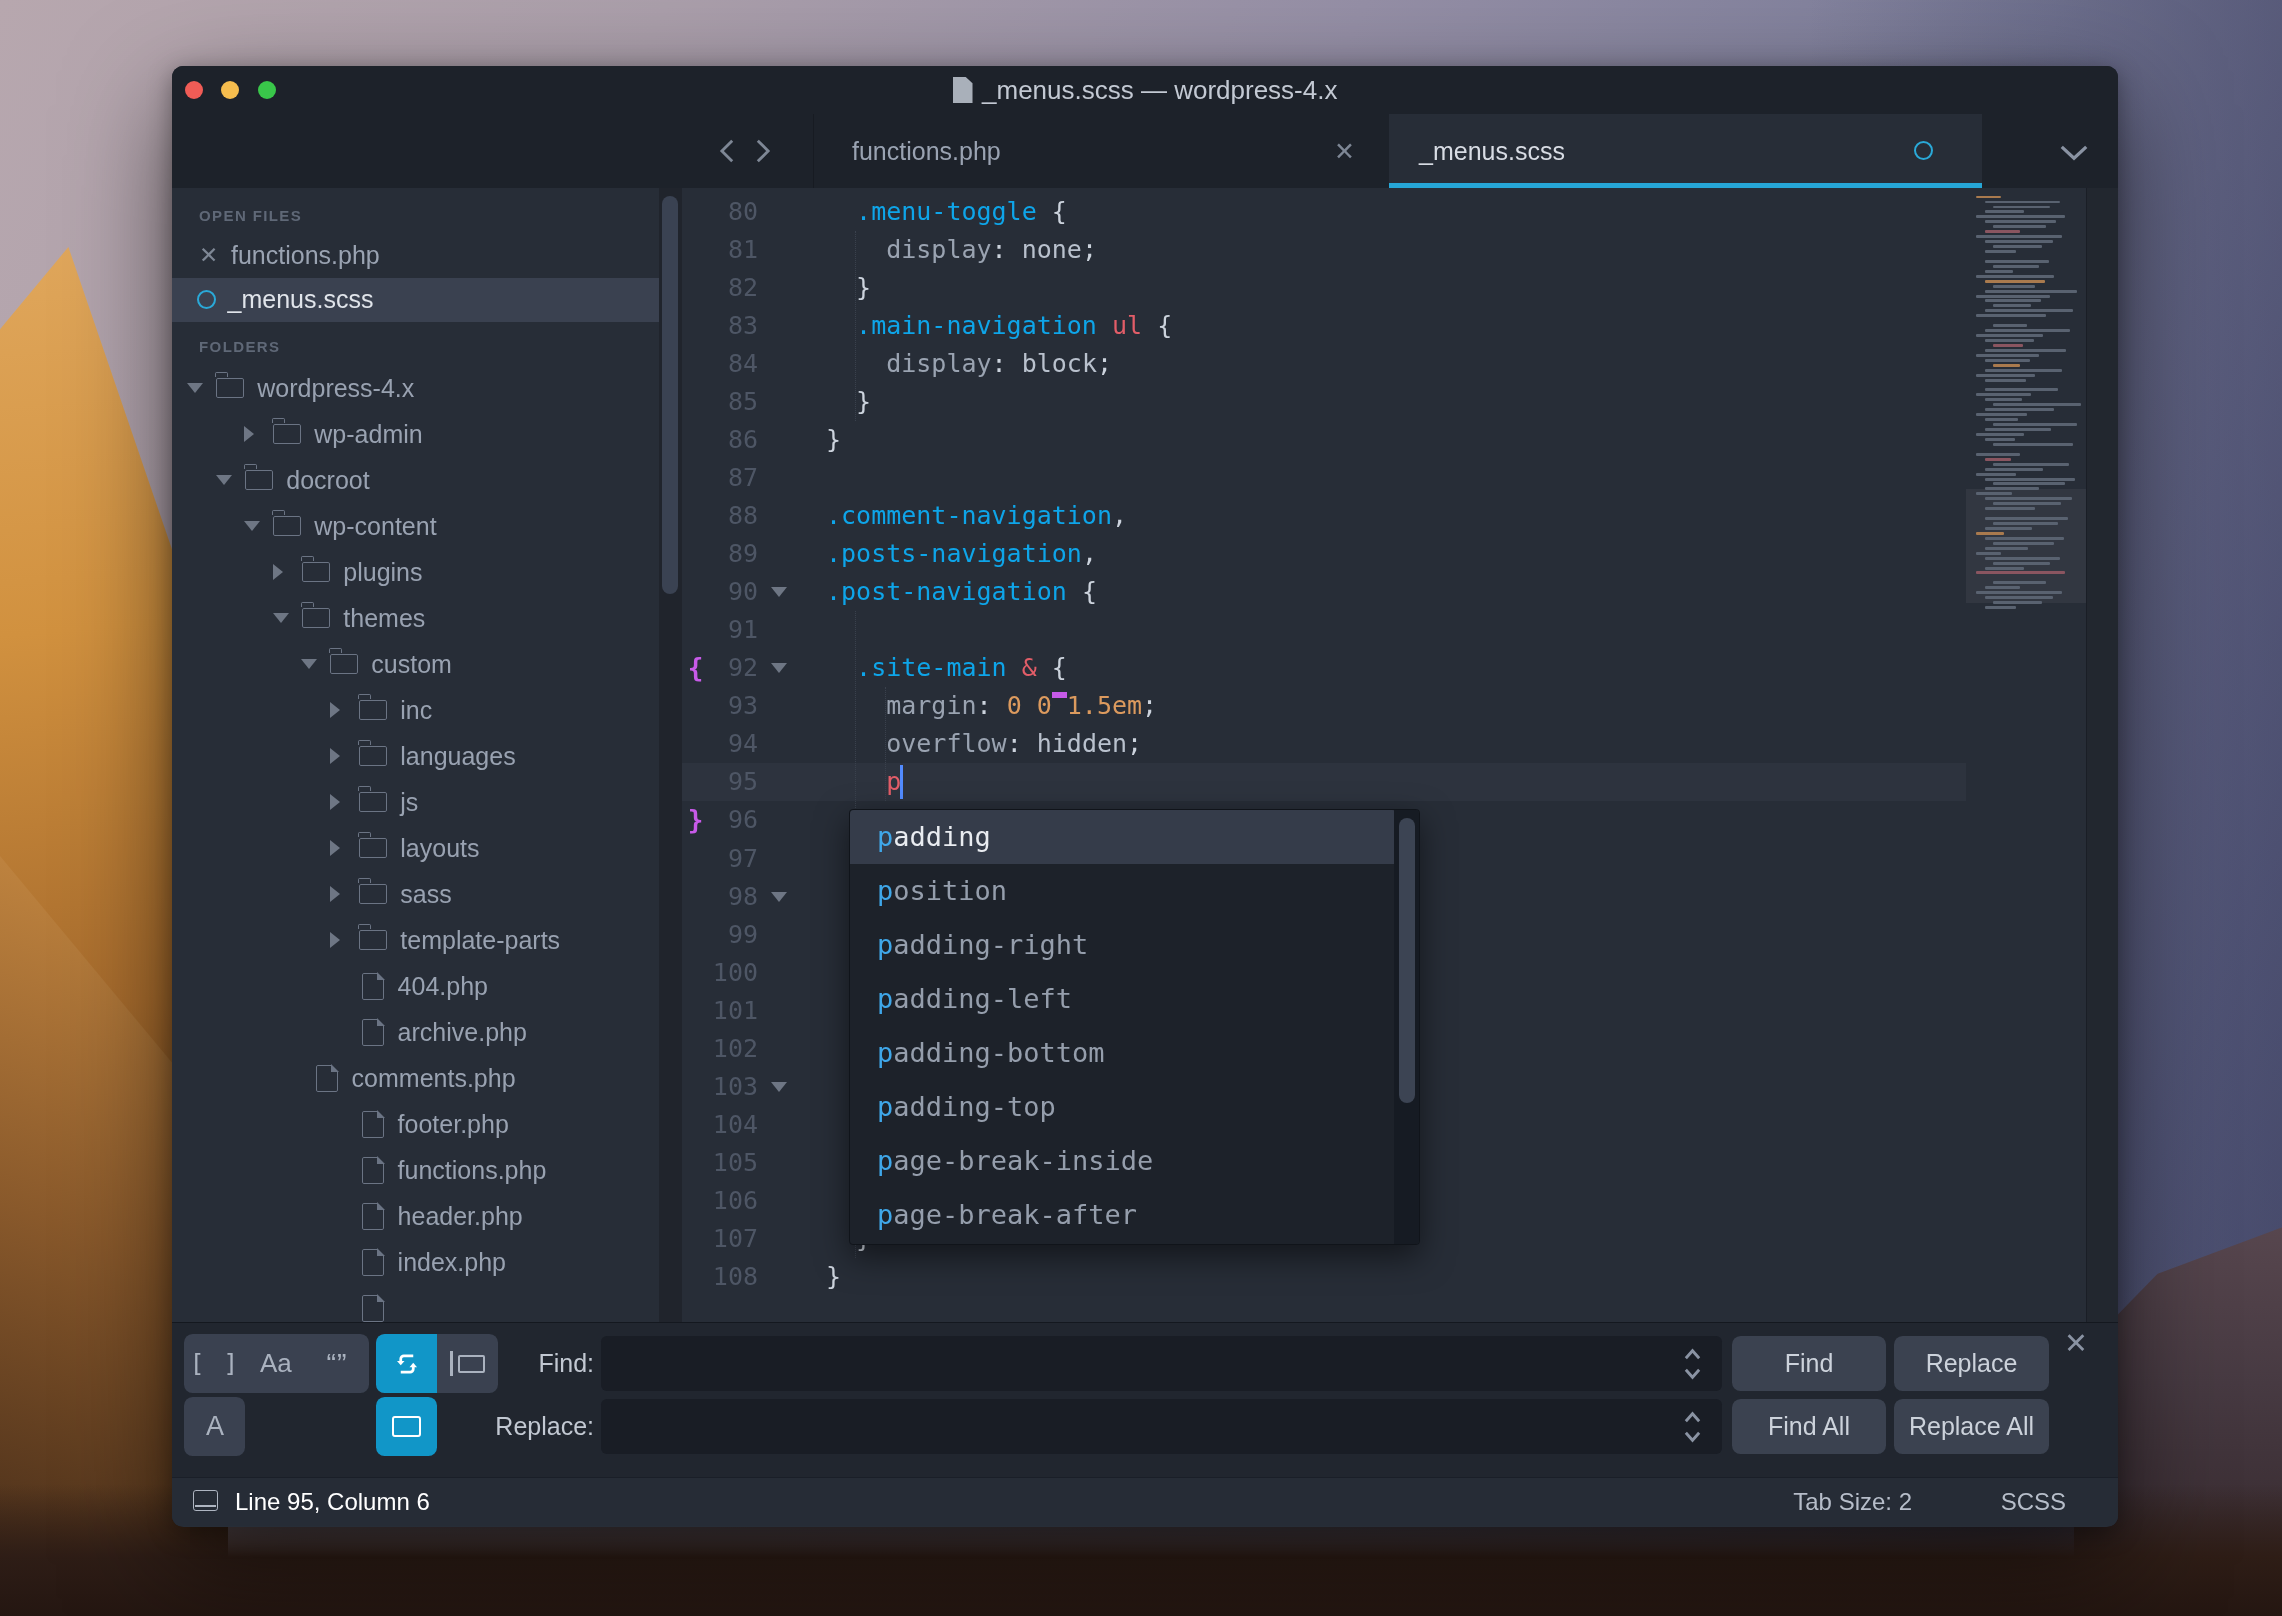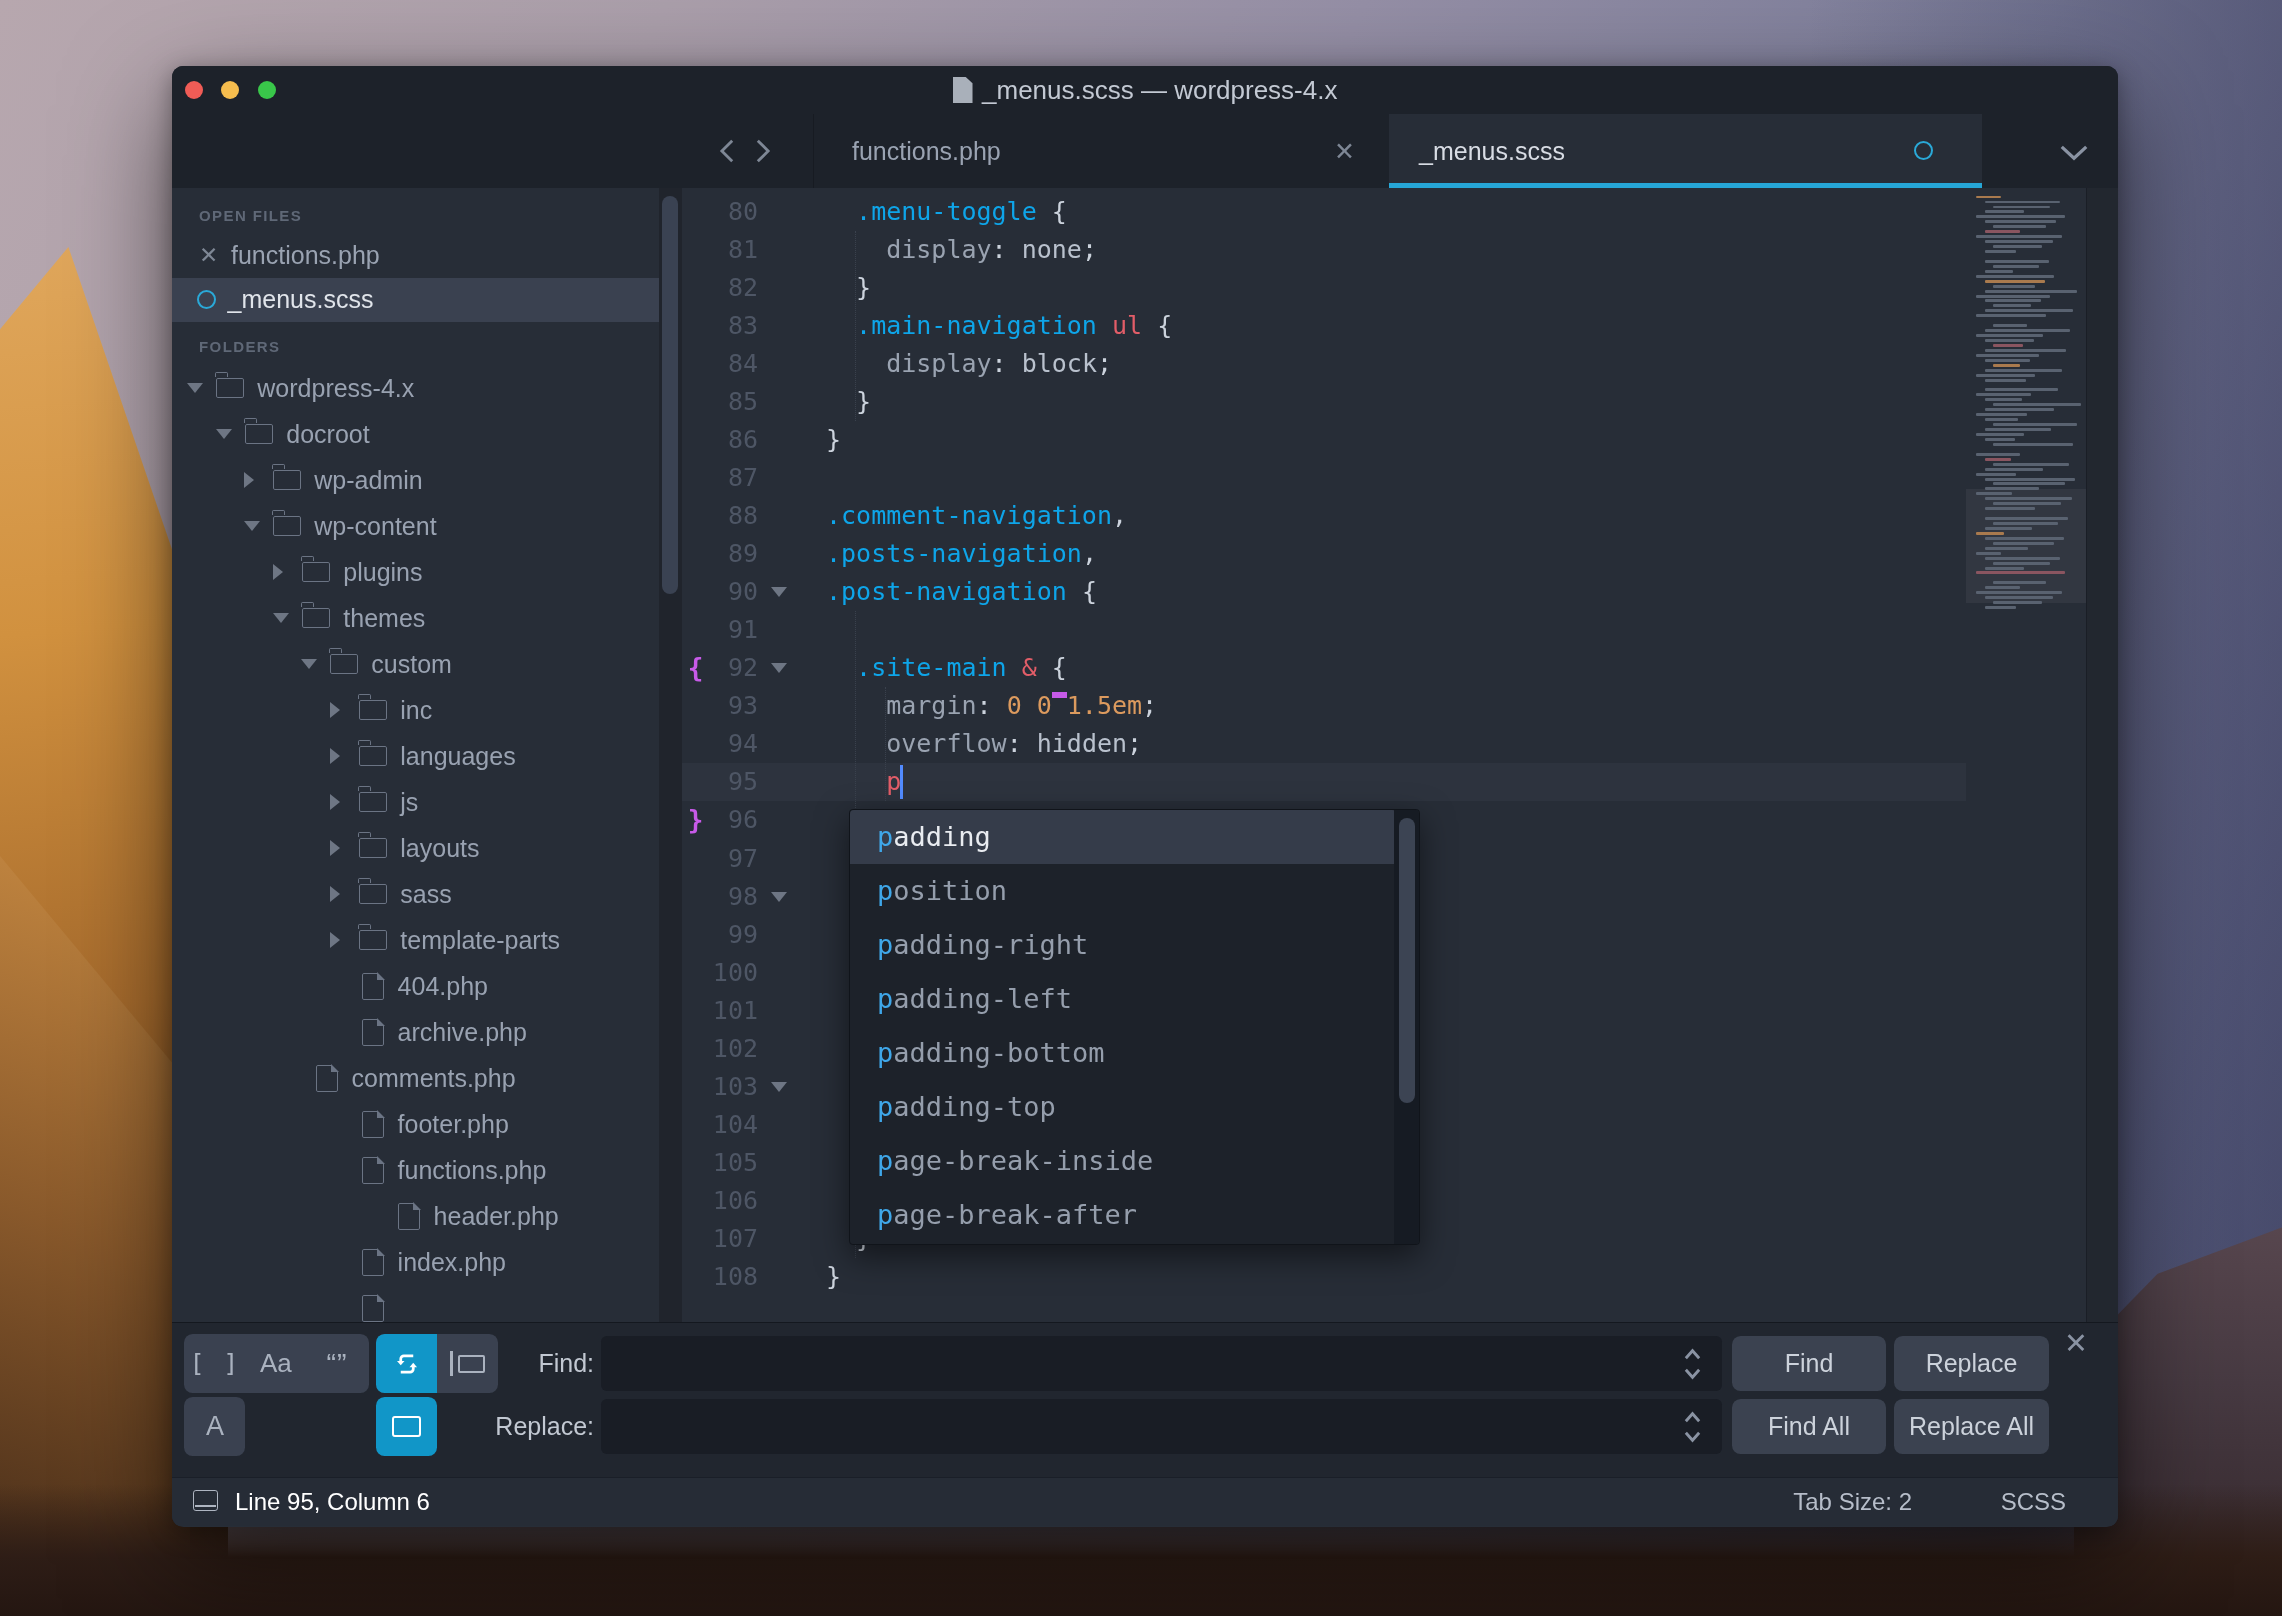--- a/index.html
+++ b/index.html
@@ -197,31 +197,31 @@
         <span>_menus.scss</span>
       </div>
       <div class="folders-gap"></div>
       <div class="side-header">FOLDERS</div>
       <div id="tree">
           <div class="trow" style="padding-left: 15px;">
             <span class="arr down"></span>
             <span class="fold-ic"></span>
             <span class="tlabel">wordpress-4.x</span>
           </div>
+          <div class="trow" style="padding-left: 72px;">
+            <span class="arr right"></span>
+            <span class="fold-ic"></span>
+            <span class="tlabel">wp-admin</span>
+          </div>
           <div class="trow" style="padding-left: 44px;">
             <span class="arr down"></span>
             <span class="fold-ic"></span>
             <span class="tlabel">docroot</span>
           </div>
           <div class="trow" style="padding-left: 72px;">
-            <span class="arr right"></span>
-            <span class="fold-ic"></span>
-            <span class="tlabel">wp-admin</span>
-          </div>
-          <div class="trow" style="padding-left: 72px;">
             <span class="arr down"></span>
             <span class="fold-ic"></span>
             <span class="tlabel">wp-content</span>
           </div>
           <div class="trow" style="padding-left: 101px;">
             <span class="arr right"></span>
             <span class="fold-ic"></span>
             <span class="tlabel">plugins</span>
           </div>
           <div class="trow" style="padding-left: 101px;">
@@ -282,21 +282,21 @@
           <div class="trow" style="padding-left: 158px;">
             <span class="arr none"></span>
             <span class="file-ic"></span>
             <span class="tlabel">footer.php</span>
           </div>
           <div class="trow" style="padding-left: 158px;">
             <span class="arr none"></span>
             <span class="file-ic"></span>
             <span class="tlabel">functions.php</span>
           </div>
-          <div class="trow" style="padding-left: 158px; margin-left: 36px;">
+          <div class="trow" style="padding-left: 158px;">
             <span class="arr none"></span>
             <span class="file-ic"></span>
             <span class="tlabel">header.php</span>
           </div>
           <div class="trow" style="padding-left: 158px;">
             <span class="arr none"></span>
             <span class="file-ic"></span>
             <span class="tlabel">index.php</span>
           </div>
           <div class="trow" style="padding-left: 158px;">

